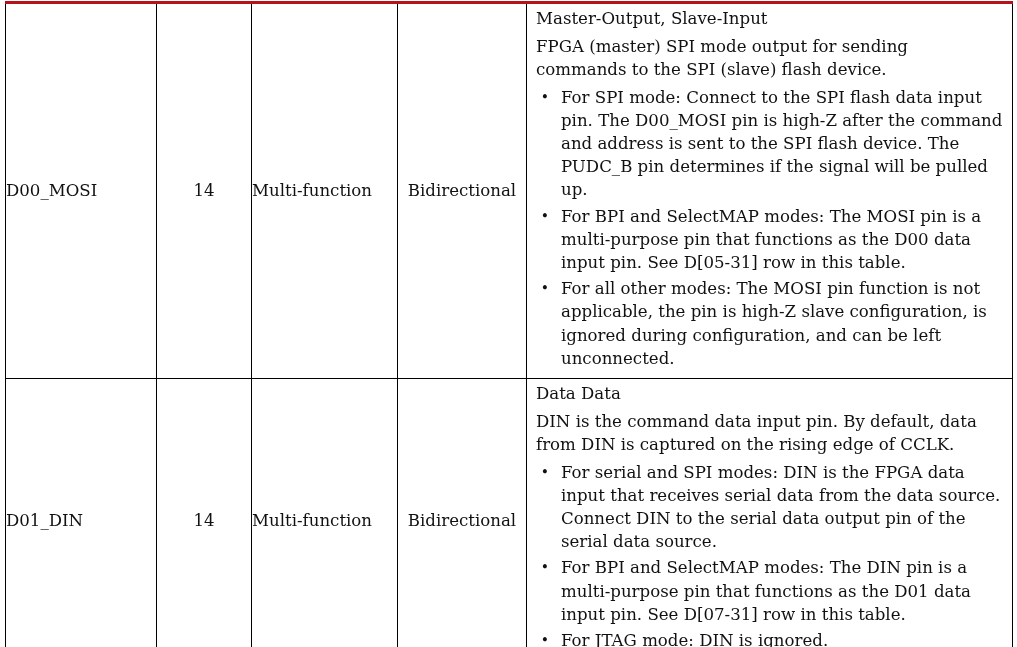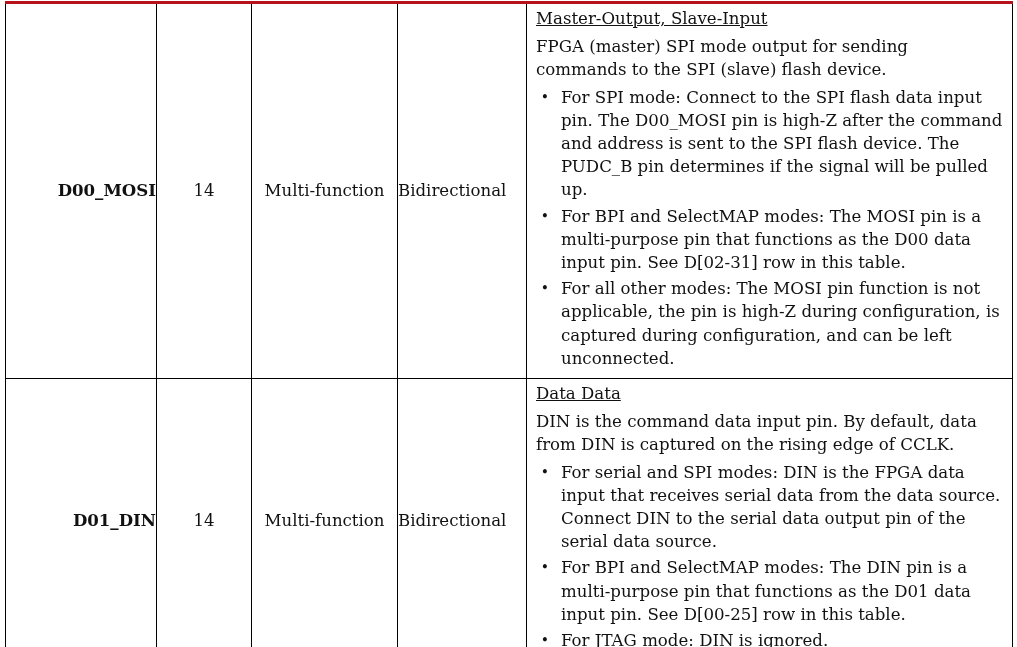--- a/index.html
+++ b/index.html
@@ -18,26 +18,26 @@
       line-height: 23.2px;
     }
     table.pin-table td {
       border-left: 1.5px solid #000;
       border-right: 1.5px solid #000;
       border-bottom: 1.5px solid #000;
       vertical-align: middle;
       padding: 0;
     }
     table.pin-table tr:first-child td { border-top: none; }
-    td.c-name { width: 150px; text-align: right; font-weight: bold; }
+    td.c-name { width: 150px; text-align: left; }
     td.c-bank { width: 94px; text-align: center; }
-    td.c-type { width: 145px; text-align: center; }
-    td.c-dir  { width: 128px; }
+    td.c-type { width: 145px; }
+    td.c-dir  { width: 128px; text-align: center; }
     td.c-desc { vertical-align: top !important; padding: 3px 6px 5px 9px !important; }
-    .desc-title { margin: 0 0 5px 0; text-decoration: underline; }
+    .desc-title { margin: 0 0 5px 0; }
     .desc-para { margin: 0 8px 4px 0; }
     ul.desc-list { margin: 0; padding: 0; list-style: none; }
     ul.desc-list li {
       position: relative; padding-left: 25px; margin: 0 0 3px 0;
     }
     ul.desc-list li .bullet {
       position: absolute; left: 2px; top: 0; width: 14px; text-align: center;
       font-size: 14px;
     }
     tr.row-mosi { height: 355px; }
@@ -58,45 +58,45 @@
         <td class="c-desc">
           <p class="desc-title">Master-Output, Slave-Input</p>
           <p class="desc-para">FPGA (master) SPI mode output for sending commands to the SPI (slave) flash device.</p>
           <ul class="desc-list">
             <li>
               <span class="bullet">•</span>
               <span>For SPI mode: Connect to the SPI flash data input pin. The D00_MOSI pin is high-Z after the command and address is sent to the SPI flash device. The PUDC_B pin determines if the signal will be pulled up.</span>
             </li>
             <li>
               <span class="bullet">•</span>
-              <span>For BPI and SelectMAP modes: The MOSI pin is a multi-purpose pin that functions as the D00 data input pin. See D[02-31] row in this table.</span>
+              <span>For BPI and SelectMAP modes: The MOSI pin is a multi-purpose pin that functions as the D00 data input pin. See D[05-31] row in this table.</span>
             </li>
             <li>
               <span class="bullet">•</span>
-              <span>For all other modes: The MOSI pin function is not applicable, the pin is high-Z during configuration, is captured during configuration, and can be left unconnected.</span>
+              <span>For all other modes: The MOSI pin function is not applicable, the pin is high-Z slave configuration, is ignored during configuration, and can be left unconnected.</span>
             </li>
           </ul>
         </td>
       </tr>
       <tr class="row-din">
         <td class="c-name">D01_DIN</td>
         <td class="c-bank">14</td>
         <td class="c-type">Multi-function</td>
         <td class="c-dir">Bidirectional</td>
         <td class="c-desc">
           <p class="desc-title">Data Data</p>
           <p class="desc-para">DIN is the command data input pin. By default, data from DIN is captured on the rising edge of CCLK.</p>
           <ul class="desc-list">
             <li>
               <span class="bullet">•</span>
               <span>For serial and SPI modes: DIN is the FPGA data input that receives serial data from the data source. Connect DIN to the serial data output pin of the serial data source.</span>
             </li>
             <li>
               <span class="bullet">•</span>
-              <span>For BPI and SelectMAP modes: The DIN pin is a multi-purpose pin that functions as the D01 data input pin. See D[00-25] row in this table.</span>
+              <span>For BPI and SelectMAP modes: The DIN pin is a multi-purpose pin that functions as the D01 data input pin. See D[07-31] row in this table.</span>
             </li>
             <li>
               <span class="bullet">•</span>
               <span>For JTAG mode: DIN is ignored.</span>
             </li>
           </ul>
         </td>
       </tr>
     </tbody>
   </table>

